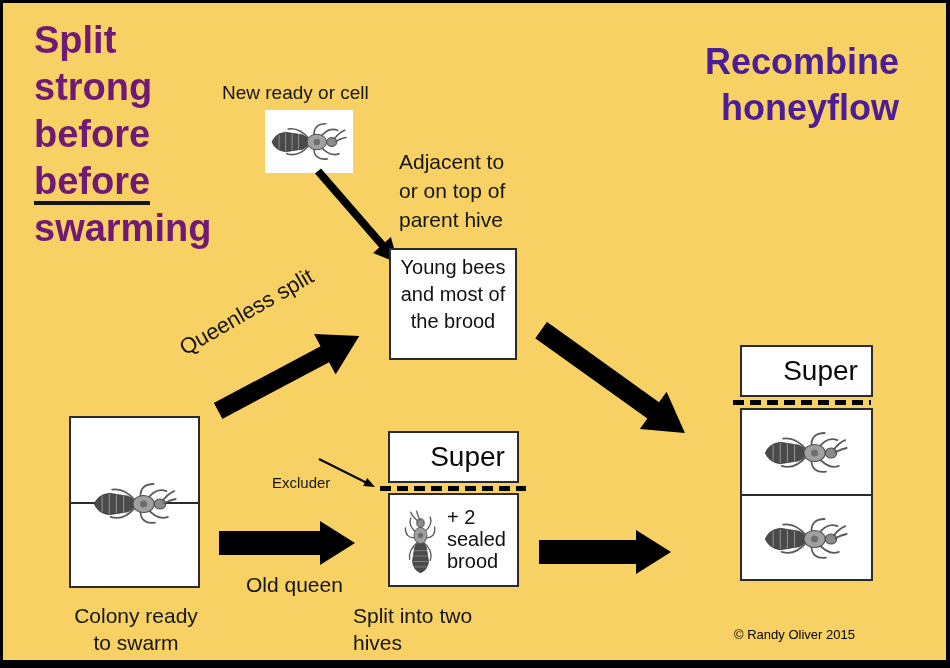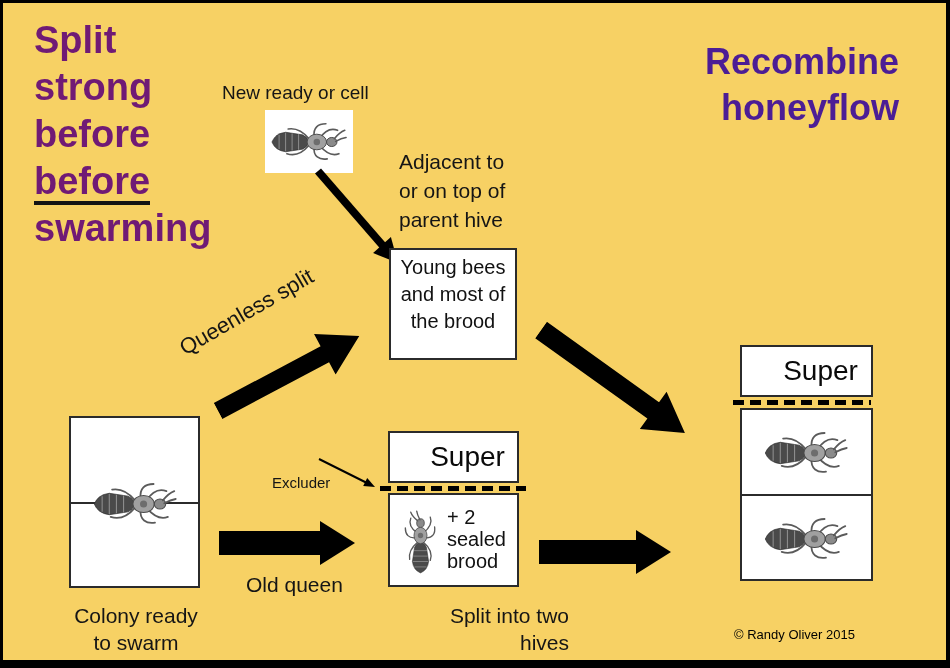--- a/index.html
+++ b/index.html
@@ -161,21 +161,21 @@
   <div class="dashed" style="left:377px; top:483px; width:146px;"></div>
 
   <div class="wbox brood-box">
     <svg viewBox="0 0 120 70" width="65" height="38" class="bee-v" style="position:absolute; left:-2px; top:28px;">
         <use href="#bee-h"></use>
       </svg>
     <div class="brood-text pre">+ 2
 sealed
 brood</div>
   </div>
-  <div class="abs label pre" style="left:366px; top:599px; width:200px; text-align:right; line-height:27px;">Split into two
+  <div class="abs label pre" style="left:350px; top:599px; width:200px; text-align:left; line-height:27px;">Split into two
 hives</div>
 
   <svg class="abs arrow-rot-c" style="left:538px; top:304px;" width="177" height="46">
     <polygon points="0,13 138,13 138,0 177,23 138,46 138,33 0,33" fill="#000"></polygon>
   </svg>
   <svg class="abs" style="left:536px; top:527px;" width="132" height="44">
     <polygon points="0,10 97,10 97,0 132,22 97,44 97,34 0,34" fill="#000"></polygon>
   </svg>
 
   <div class="wbox super-box" style="left:737px; top:342px; width:133px; height:52px;">Super</div>

